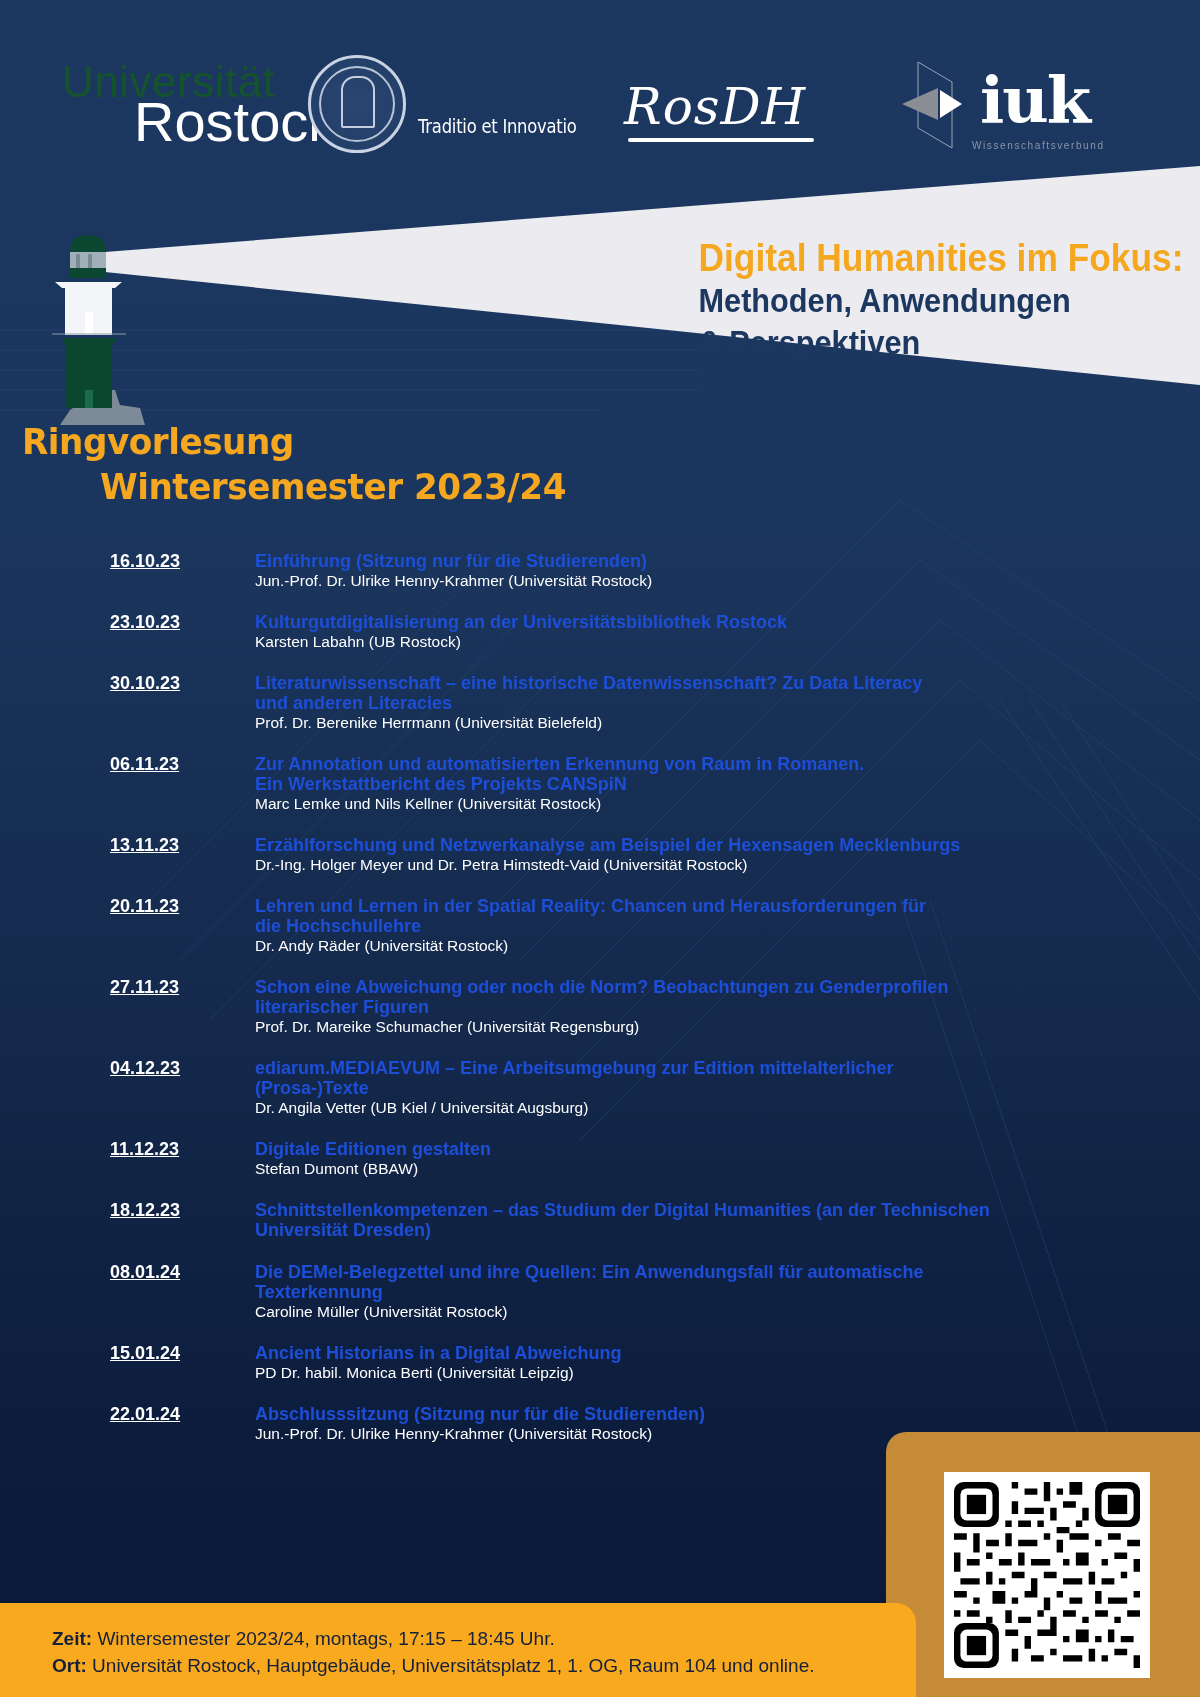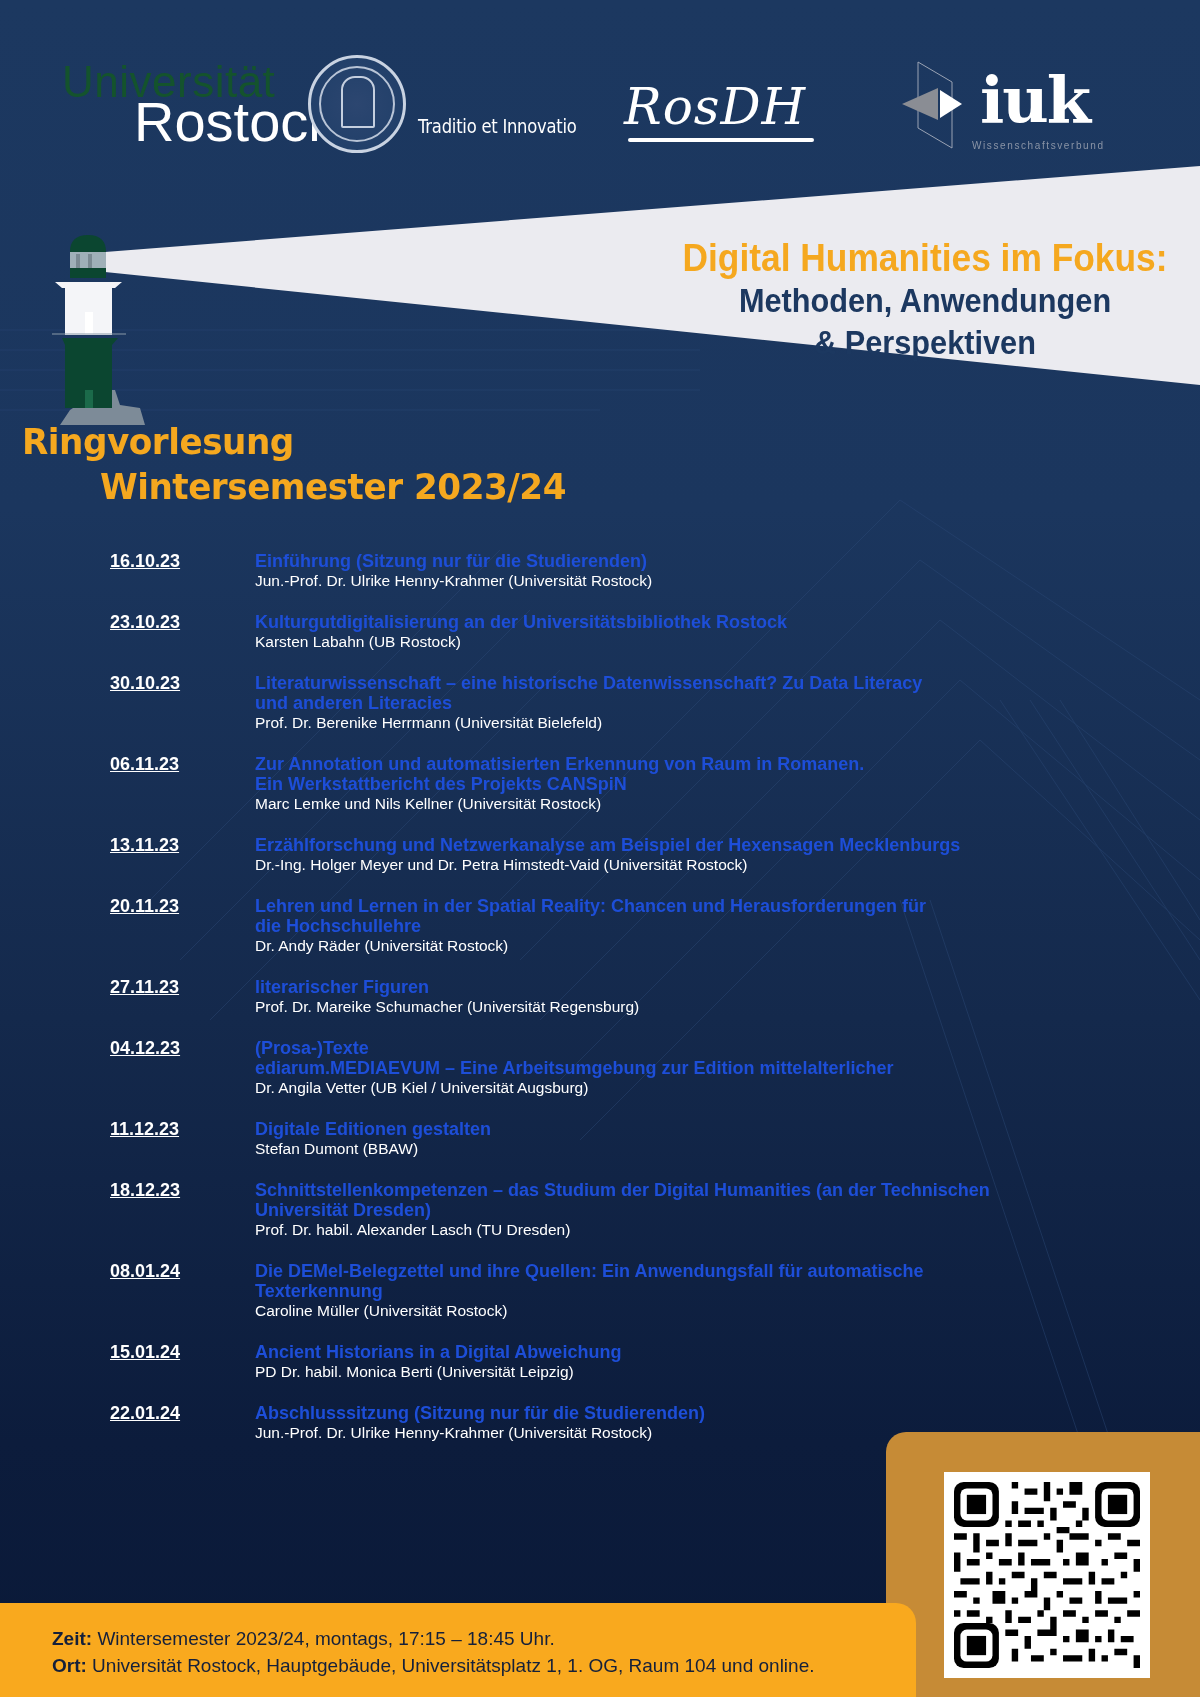--- a/index.html
+++ b/index.html
@@ -20,21 +20,21 @@
   .seal .inner { position: absolute; inset: 8px; border-radius: 50%; border: 2px solid #b8c4d6; }
   .seal .fig { position: absolute; left: 30px; top: 18px; width: 34px; height: 52px; border: 2px solid #c5cfdf; border-radius: 14px 14px 2px 2px; }
   .motto { position: absolute; left: 418px; top: 114px; font-size: 20px; color: #fff; font-family: "DejaVu Sans", sans-serif; letter-spacing: -0.3px; transform: scaleX(0.82); transform-origin: left; }
   .logo-rosdh { position: absolute; left: 624px; top: 78px; font-family: "DejaVu Serif", serif; font-size: 50px; color: #fff; font-style: italic; letter-spacing: 1px; text-align: right; }
   .logo-rosdh .underline { position: absolute; left: 4px; right: -8px; bottom: -6px; height: 4px; background: #fff; border-radius: 2px; }
   .logo-iuk { position: absolute; left: 900px; top: 60px; width: 230px; height: 95px; }
   .logo-iuk .txt { position: absolute; left: 80px; top: 2px; font-family: "DejaVu Serif", serif; font-size: 64px; color: #fff; font-weight: bold; letter-spacing: -2px; }
   .logo-iuk .sub { position: absolute; left: 72px; top: 80px; font-size: 10px; color: #8a94a6; letter-spacing: 1.6px; }
   
   .beam { position: absolute; left: 0; top: 0; width: 1200px; height: 500px; }
-  .title-box { position: absolute; right: 32px; top: 236px; text-align: center; }
+  .title-box { position: absolute; right: 16px; top: 236px; text-align: left; }
   .title-main { font-size: 38px; font-weight: bold; color: #f5a81f; line-height: 44px; transform: scaleX(0.93); transform-origin: right; }
   .title-sub { font-size: 33px; font-weight: bold; color: #1c3860; line-height: 42px; transform: scaleX(0.93); transform-origin: right; }
   .lighthouse { position: absolute; left: 50px; top: 230px; width: 110px; height: 200px; }
   
   .series { position: absolute; left: 22px; top: 420px; font-family: "DejaVu Sans", sans-serif; font-weight: bold; color: #f5a81f; }
   .series .s1 { font-size: 36px; line-height: 44px; transform: scaleX(0.95); transform-origin: left; letter-spacing: -0.5px; }
   .series .s2 { font-size: 36px; line-height: 46px; padding-left: 82px; transform: scaleX(0.95); transform-origin: left; letter-spacing: -0.5px; }
   
   .schedule { position: absolute; left: 110px; top: 551px; width: 1000px; }
   .row { display: flex; margin-bottom: 22px; }
@@ -157,45 +157,45 @@
     <div class="date">20.11.23</div>
     <div class="body">
       <div class="talk">Lehren und Lernen in der Spatial Reality: Chancen und Herausforderungen für</div>
       <div class="talk">die Hochschullehre</div>
       <div class="spk">Dr. Andy Räder (Universität Rostock)</div>
     </div>
   </div>
   <div class="row">
     <div class="date">27.11.23</div>
     <div class="body">
+      <div class="talk">Schon eine Abweichung oder noch die Norm? Beobachtungen zu Genderprofilen</div>
       <div class="talk">literarischer Figuren</div>
       <div class="spk">Prof. Dr. Mareike Schumacher (Universität Regensburg)</div>
     </div>
   </div>
   <div class="row">
     <div class="date">04.12.23</div>
     <div class="body">
+      <div class="talk">ediarum.MEDIAEVUM – Eine Arbeitsumgebung zur Edition mittelalterlicher</div>
       <div class="talk">(Prosa-)Texte</div>
-      <div class="talk">ediarum.MEDIAEVUM – Eine Arbeitsumgebung zur Edition mittelalterlicher</div>
       <div class="spk">Dr. Angila Vetter (UB Kiel / Universität Augsburg)</div>
     </div>
   </div>
   <div class="row">
     <div class="date">11.12.23</div>
     <div class="body">
       <div class="talk">Digitale Editionen gestalten</div>
       <div class="spk">Stefan Dumont (BBAW)</div>
     </div>
   </div>
   <div class="row">
     <div class="date">18.12.23</div>
     <div class="body">
       <div class="talk">Schnittstellenkompetenzen – das Studium der Digital Humanities (an der Technischen</div>
       <div class="talk">Universität Dresden)</div>
-      <div class="spk">Prof. Dr. habil. Alexander Lasch (TU Dresden)</div>
     </div>
   </div>
   <div class="row">
     <div class="date">08.01.24</div>
     <div class="body">
       <div class="talk">Die DEMel-Belegzettel und ihre Quellen: Ein Anwendungsfall für automatische</div>
       <div class="talk">Texterkennung</div>
       <div class="spk">Caroline Müller (Universität Rostock)</div>
     </div>
   </div>

